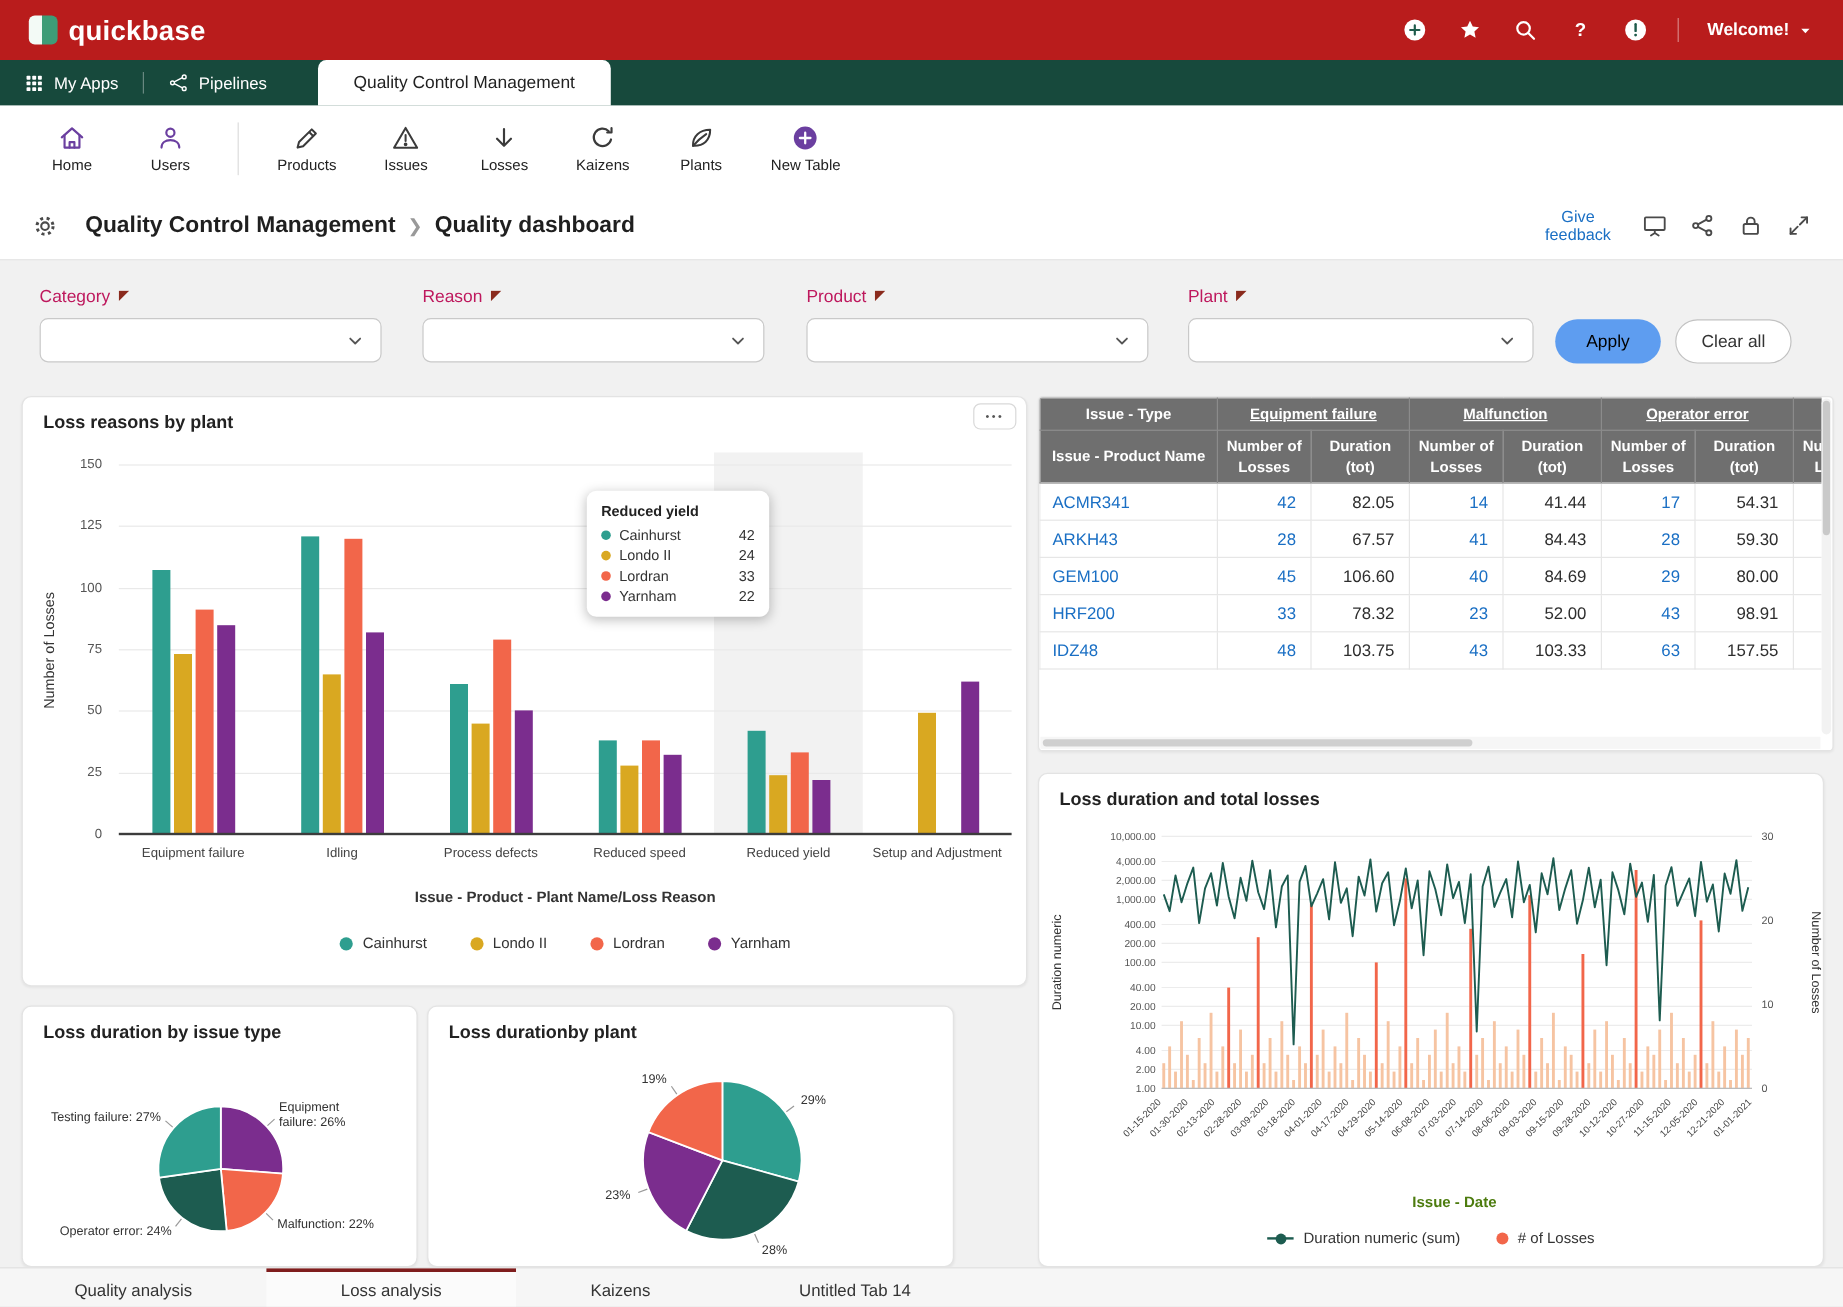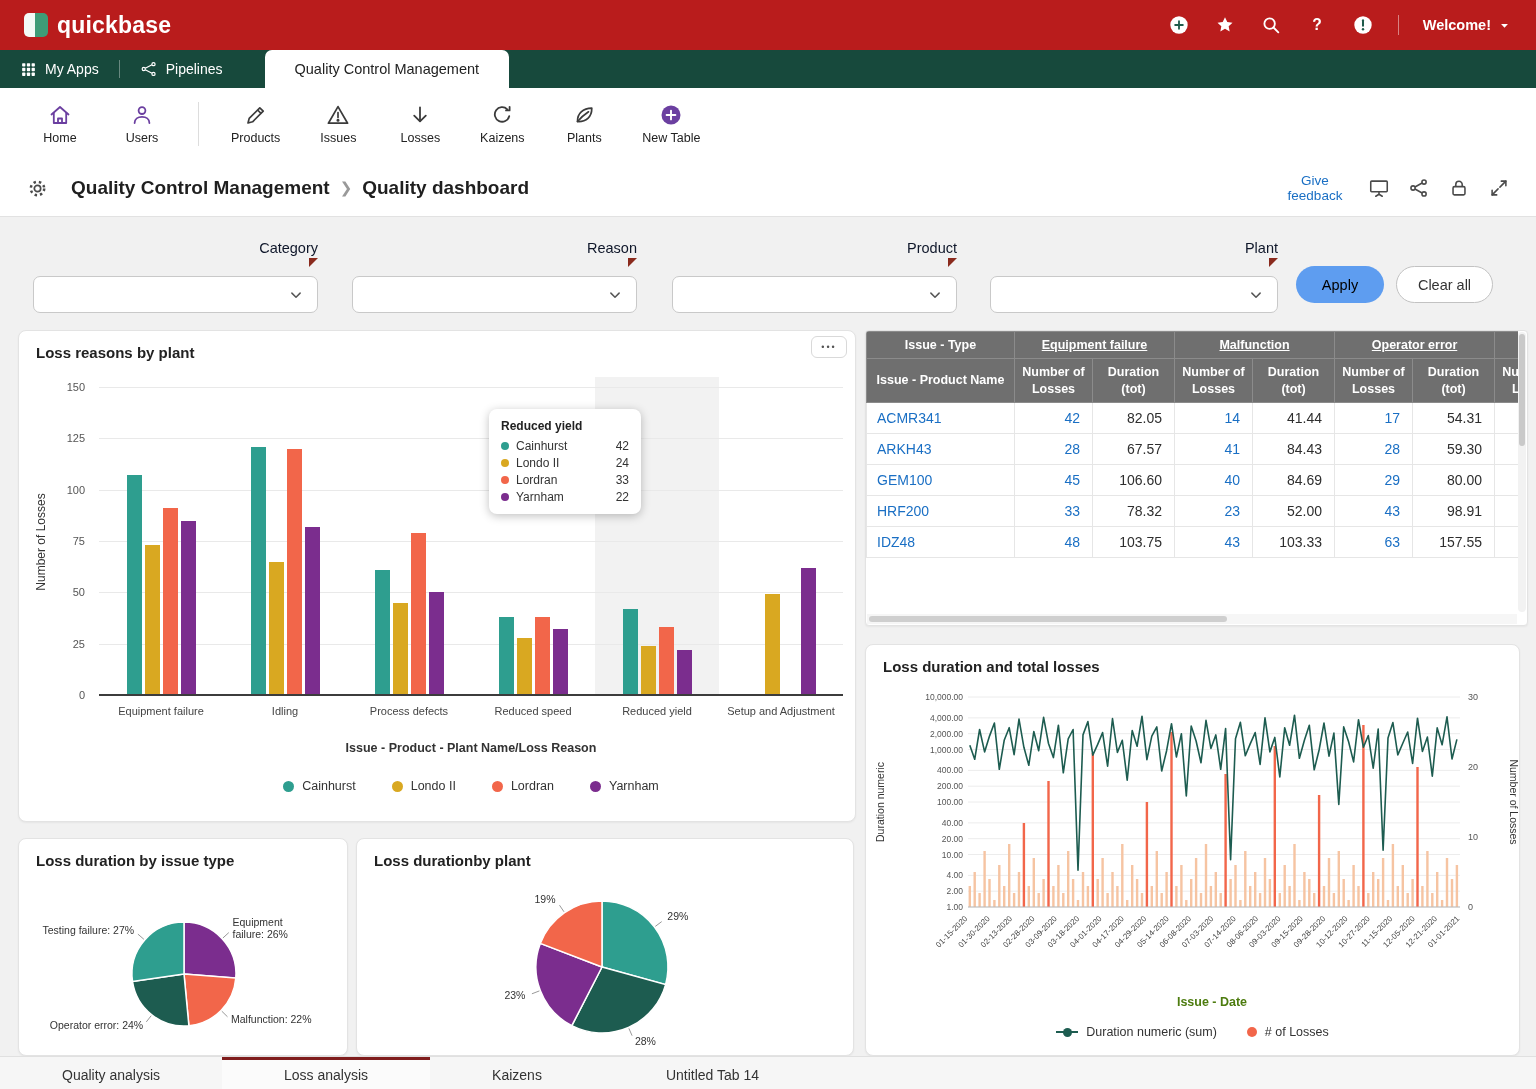--- a/index.html
+++ b/index.html
@@ -41,39 +41,39 @@
   .gear-btn { margin-right:22px; cursor:pointer; display:flex; }
   .crumb { display:flex; align-items:center; gap:10px; }
   .crumb-app, .crumb-page { font-size:19px; font-weight:700; color:#1f1f1f; cursor:pointer; }
   .crumb-sep { color:#999; font-size:15px; }
   .pagebar-right { margin-left:auto; display:flex; align-items:center; gap:18px; }
   .feedback { width:70px; text-align:center; color:#1A6FC4; font-size:13.5px; line-height:1.12; cursor:pointer; }
   .pb-icon { cursor:pointer; display:flex; }
 
   
   .filter-group { position:absolute; }
-  .filter-label { font-size:14.5px; color:#0f172a; display:flex; align-items:flex-end;flex-direction:column; }
+  .filter-label { font-size:14.5px; color:#be185d; display:flex; align-items:flex-start; }
   .flag { display:inline-block; width:9px; height:9px; background:#8a2a1d;
           clip-path:polygon(0 0,100% 0,0 100%); margin-left:7px; margin-top:2px; }
   .select { margin-top:9px; height:37px; background:#fff; border:1px solid #c9c9c9; border-radius:7px;
             display:flex; align-items:center; justify-content:flex-end; padding:0 12px; cursor:pointer; }
   .btn { position:absolute; height:37px; border-radius:19px; font-size:14.5px;
          display:flex; align-items:center; justify-content:center; cursor:pointer; }
   .btn-apply { left:1296px; top:266px; width:88px; background:#5E9DF0; color:#000000; border:none; }
   .btn-clear { left:1396px; top:266px; width:97px; background:#fff; color:#333; border:1px solid #c2c2c2; }
 
   
   .card { position:absolute; background:#fff; border:1px solid #e3e3e3; border-radius:8px;
           box-shadow:0 1px 2px rgba(0,0,0,.05); }
   .card-title { position:absolute; left:17px; top:13px; font-size:15px; font-weight:700; color:#222; }
   .card-bar   { left:18px;  top:330px; width:838px; height:492px; }
   .card-table { left:865px; top:330px; width:663px; height:296px; overflow:hidden; border-radius:4px; }
   .card-ts    { left:865px; top:644px; width:655px; height:412px; }
   .card-pie1  { left:18px;  top:838px; width:330px; height:218px; }
-  .card-pie2  { left:356px; top:838px; width:498px; height:218px; }
+  .card-pie2  { left:356px; top:838px; width:439px; height:218px; }
 
   .more-btn { position:absolute; top:5px; right:8px; width:36px; height:22px; background:#fff;
               border:1px solid #d9d9d9; border-radius:6px; cursor:pointer;
               display:flex; align-items:center; justify-content:center; color:#555; }
   .more-btn::before { content:"•••"; font-size:9px; letter-spacing:2px; }
 
   
   #barYLabel { position:absolute; left:-58px; top:204px; width:160px; text-align:center;
                transform:rotate(-90deg); font-size:12px; color:#333; }
   #barTicks { position:absolute; left:26px; top:56px; width:46px; height:308px; }

